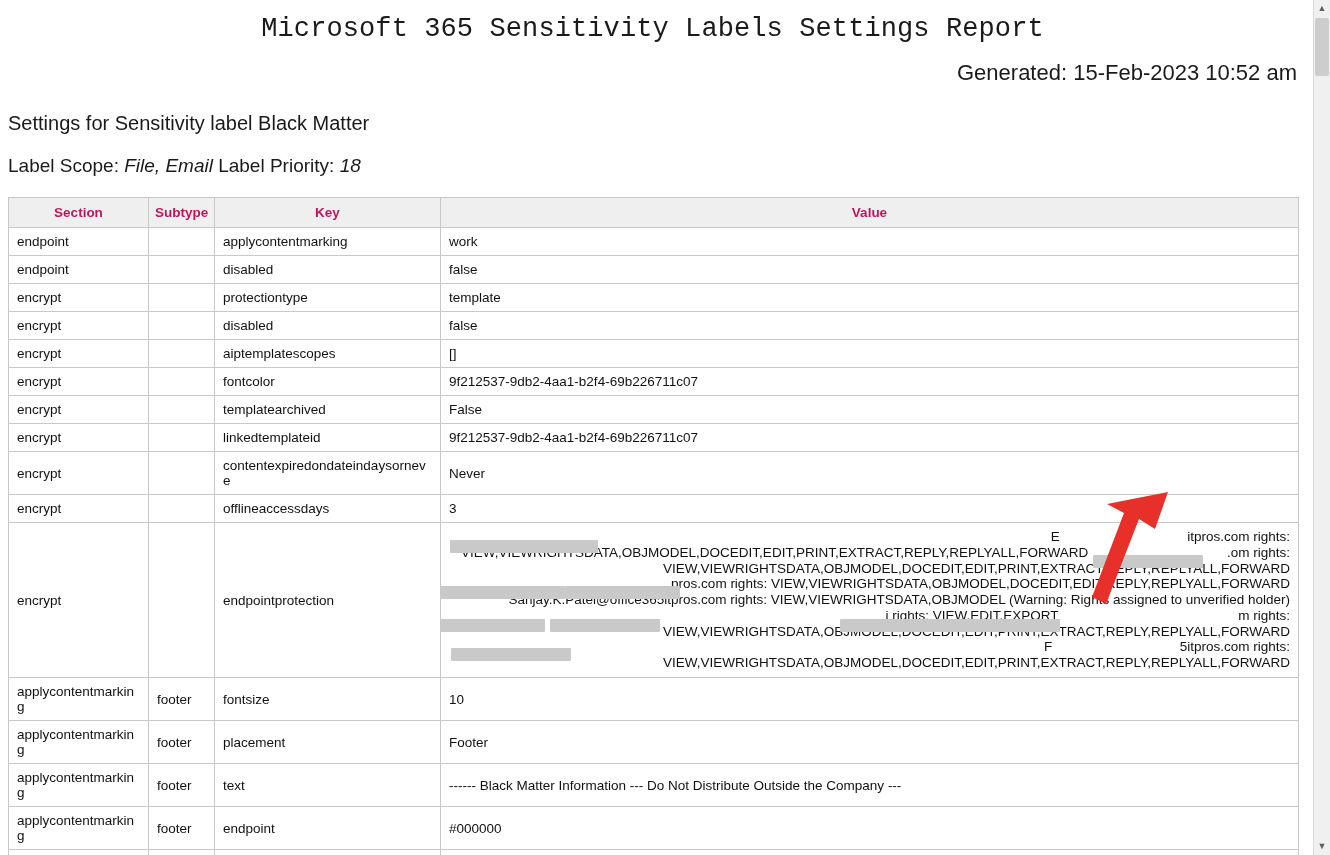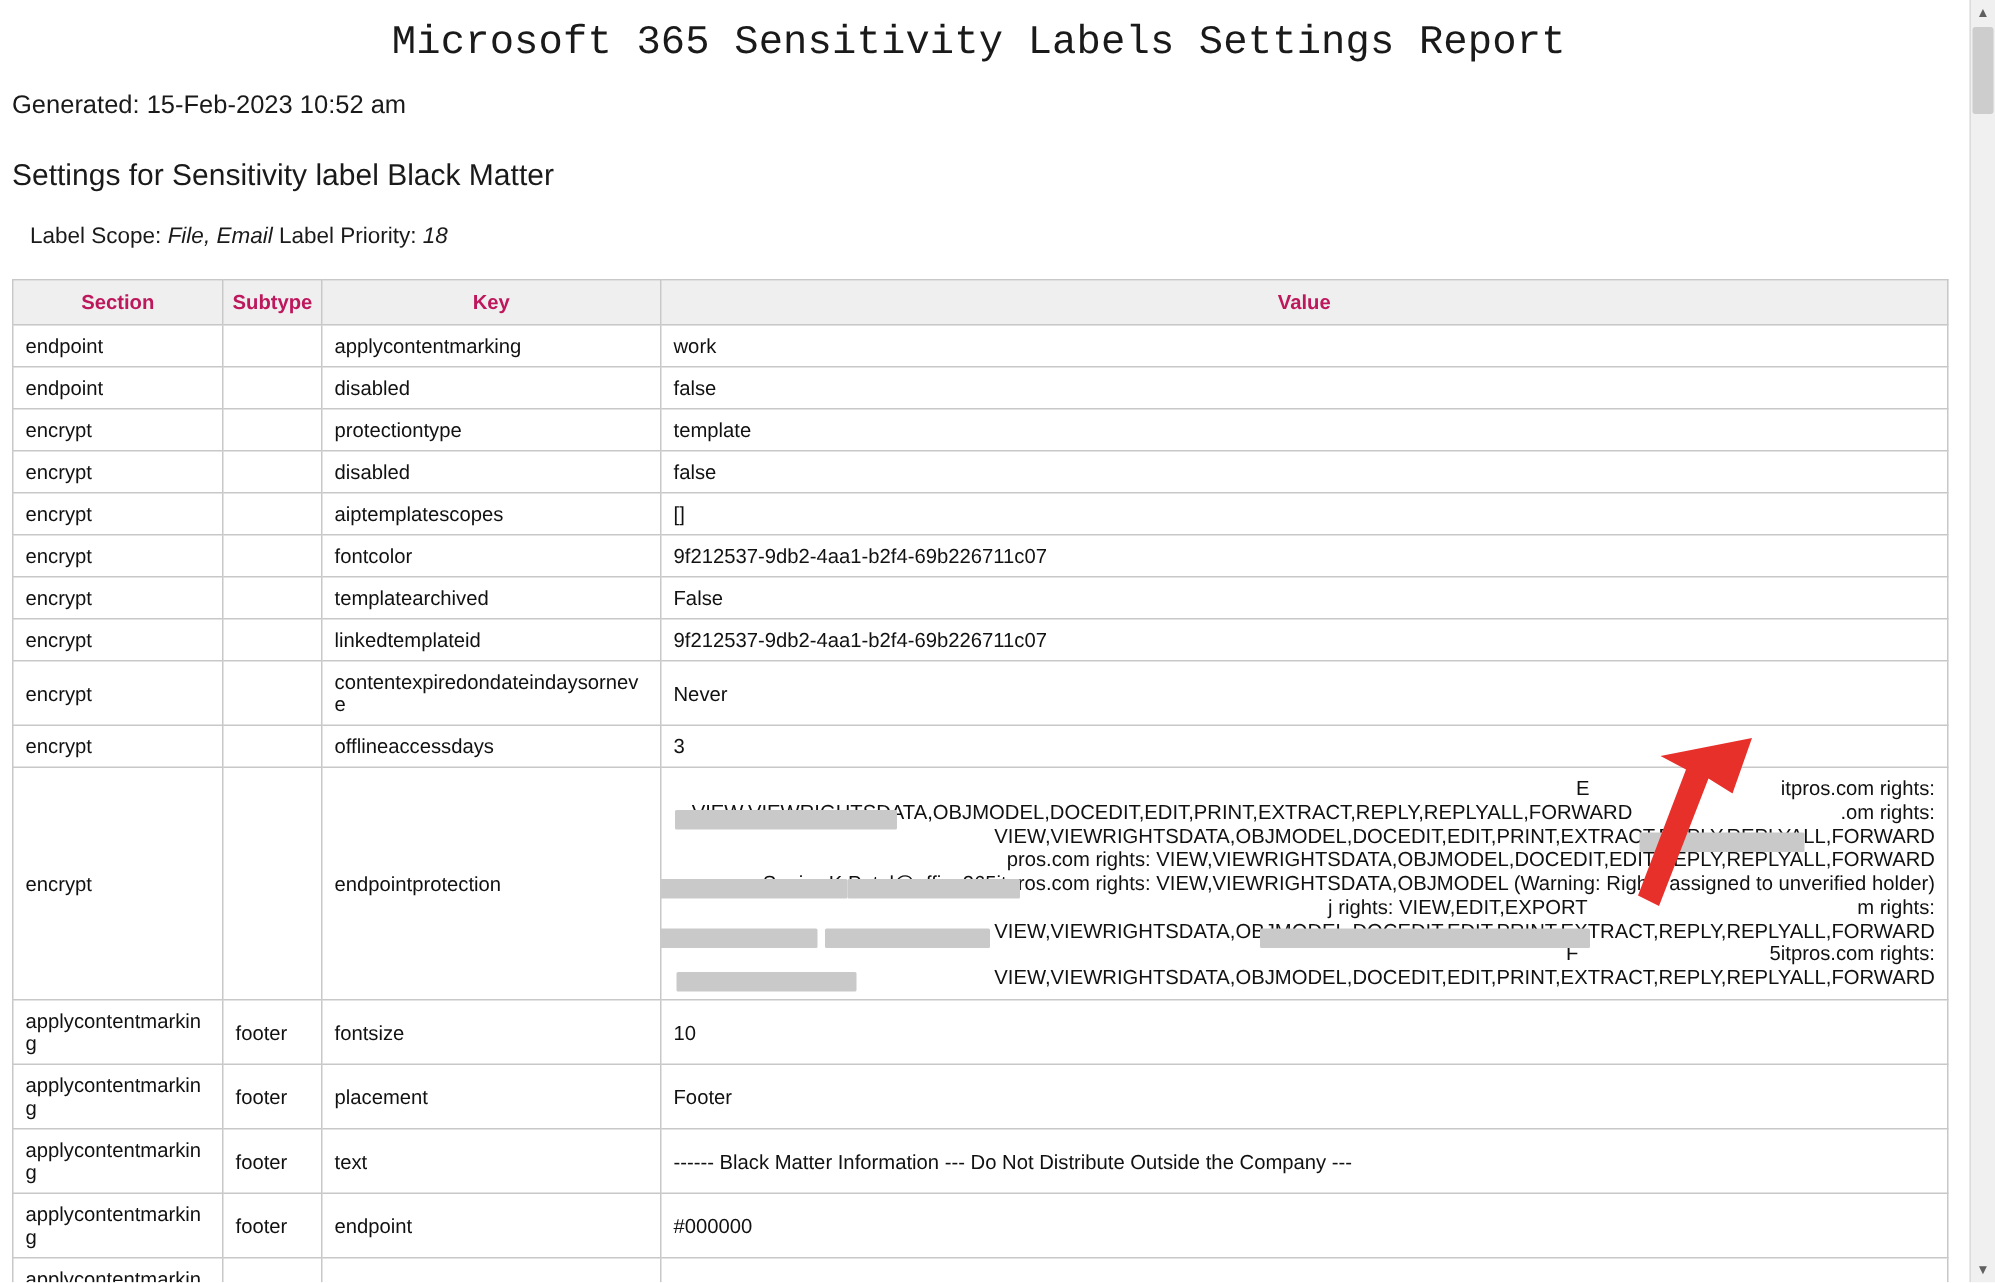--- a/index.html
+++ b/index.html
@@ -31,36 +31,36 @@
   h1.report-title {
     font-size: 27px;
     font-weight: 400;
     color: #1a1a1a;
     text-align: center;
     margin: 14px 0 0 0;
     letter-spacing: 0.1px;
     font-family: Liberation Mono, monospace;
   }
   .generated {
-    font-size: 17px;
+    font-size: 22px;
     color: #1a1a1a;
-    text-align: left;
+    text-align: right;
     margin: 16px 0 0 0;
     font-weight: 400;
   }
   h2.section-title {
     font-size: 20px;
     font-weight: 400;
     color: #1a1a1a;
     margin: 26px 0 0 0;
   }
   .scope-line {
-    font-size: 15px;
+    font-size: 19px;
     color: #1a1a1a;
-    margin: 20px 0 0 12px;
+    margin: 20px 0 0 0;
     font-weight: 400;
   }
   .scope-line .em { font-style: italic; }
 
   table.settings {
     width: 1290px;
     border-collapse: collapse;
     margin-top: 20px;
     table-layout: fixed;
   }

